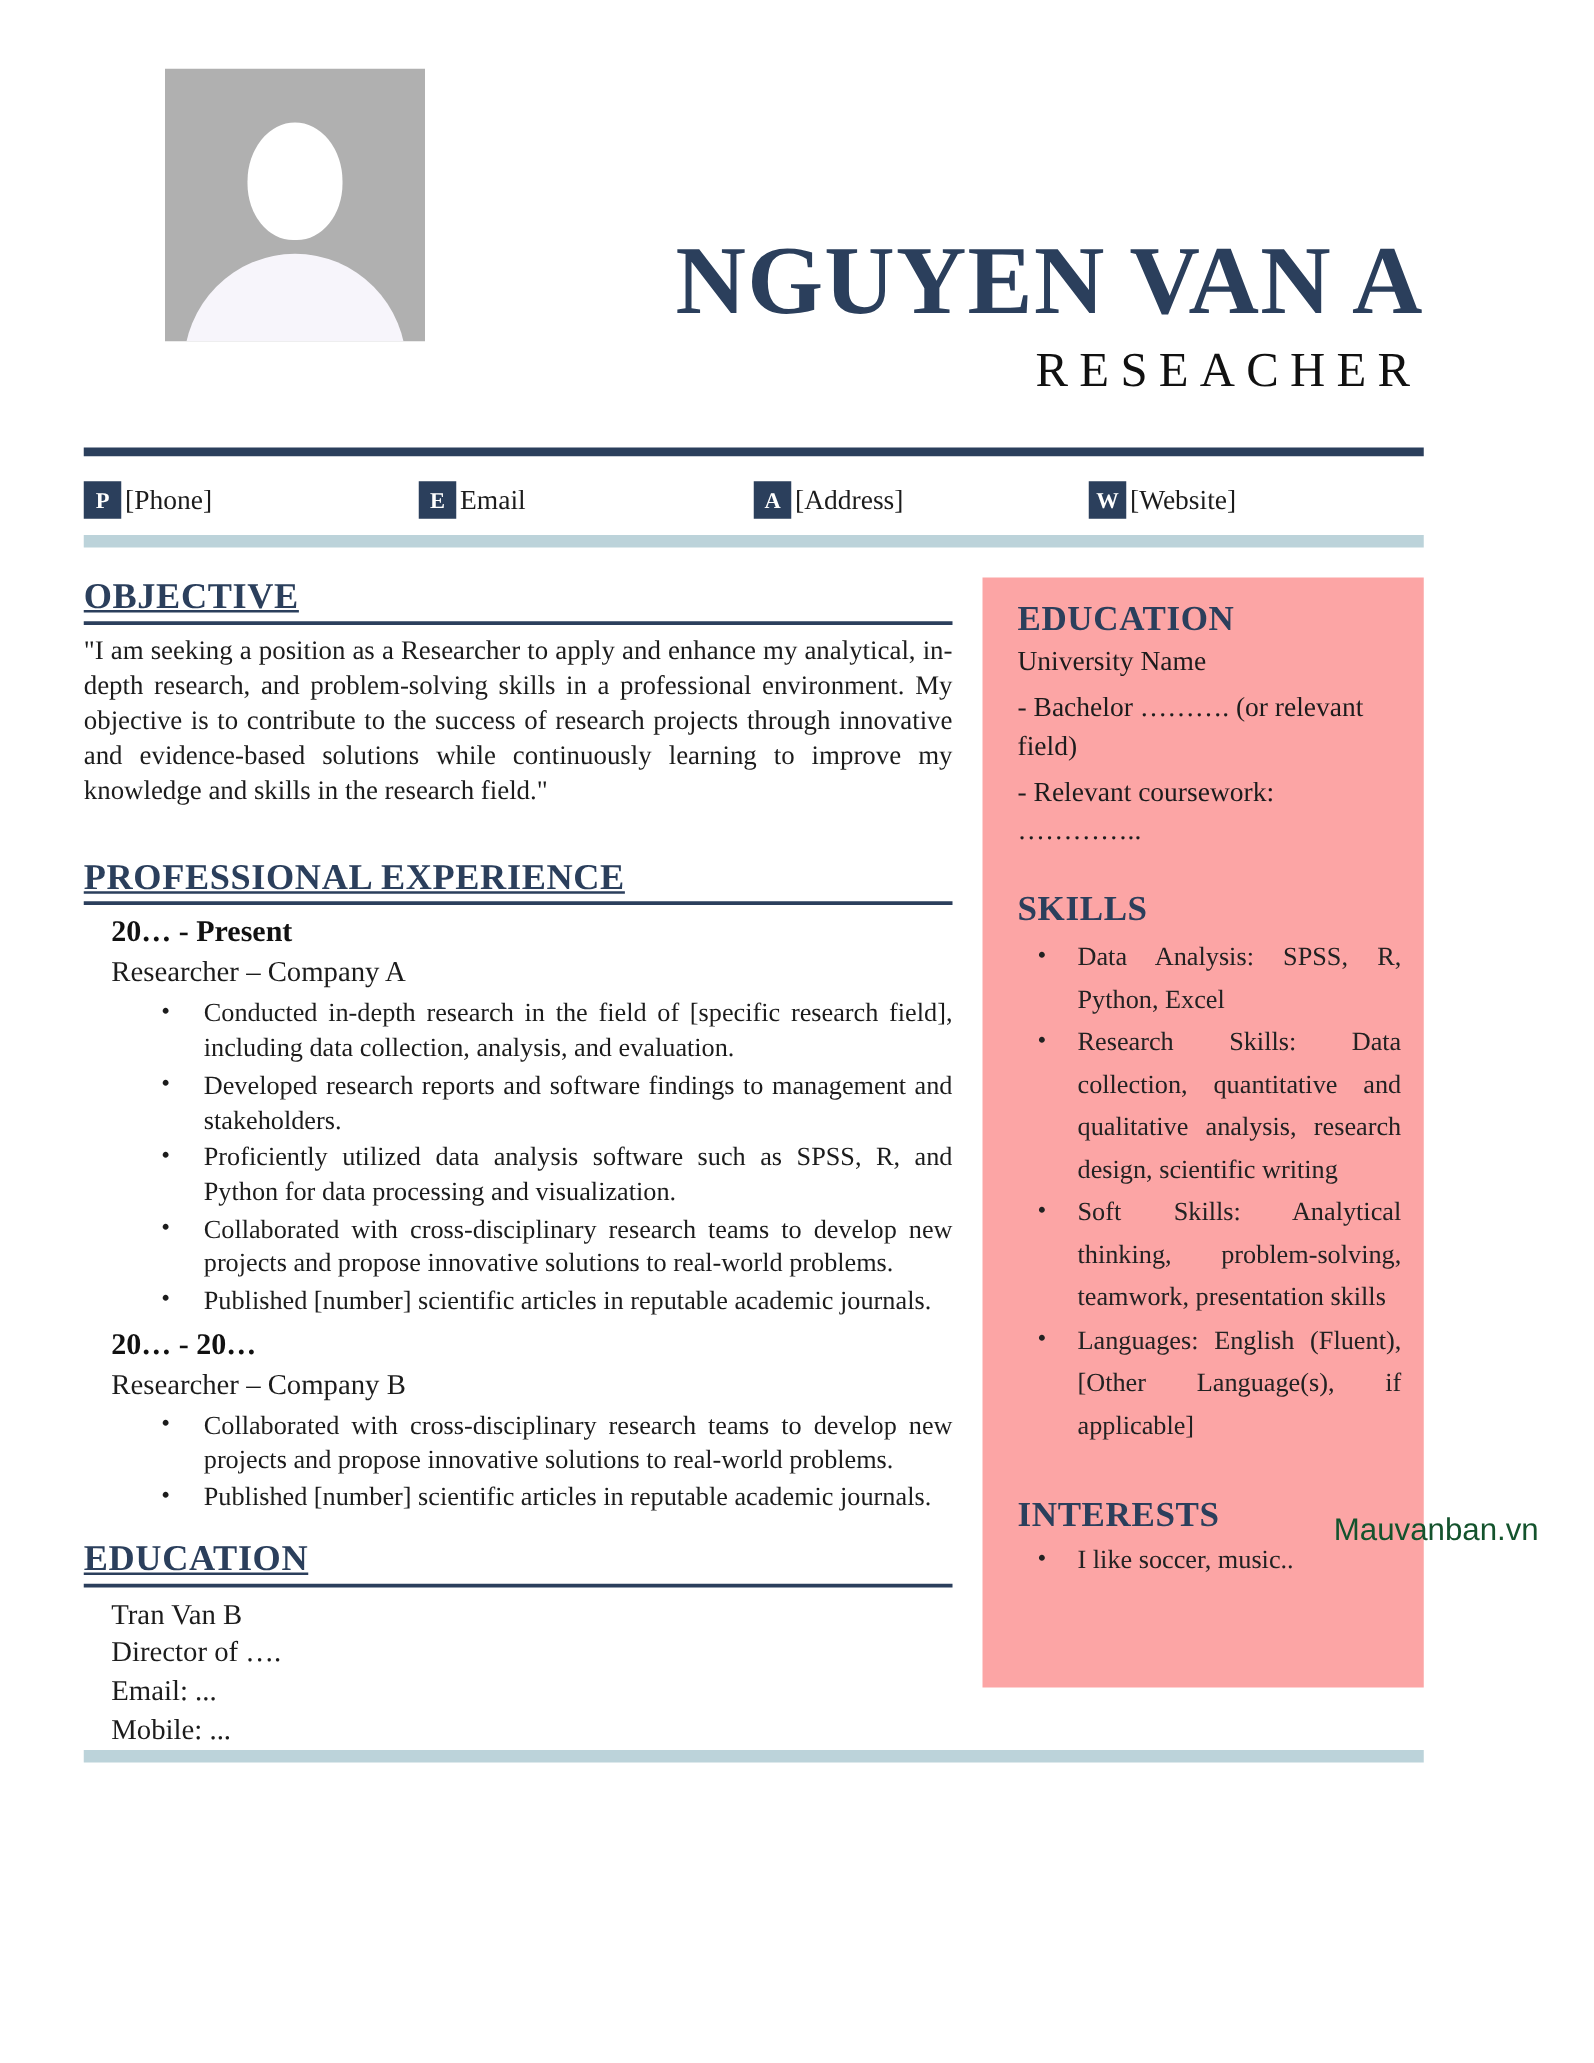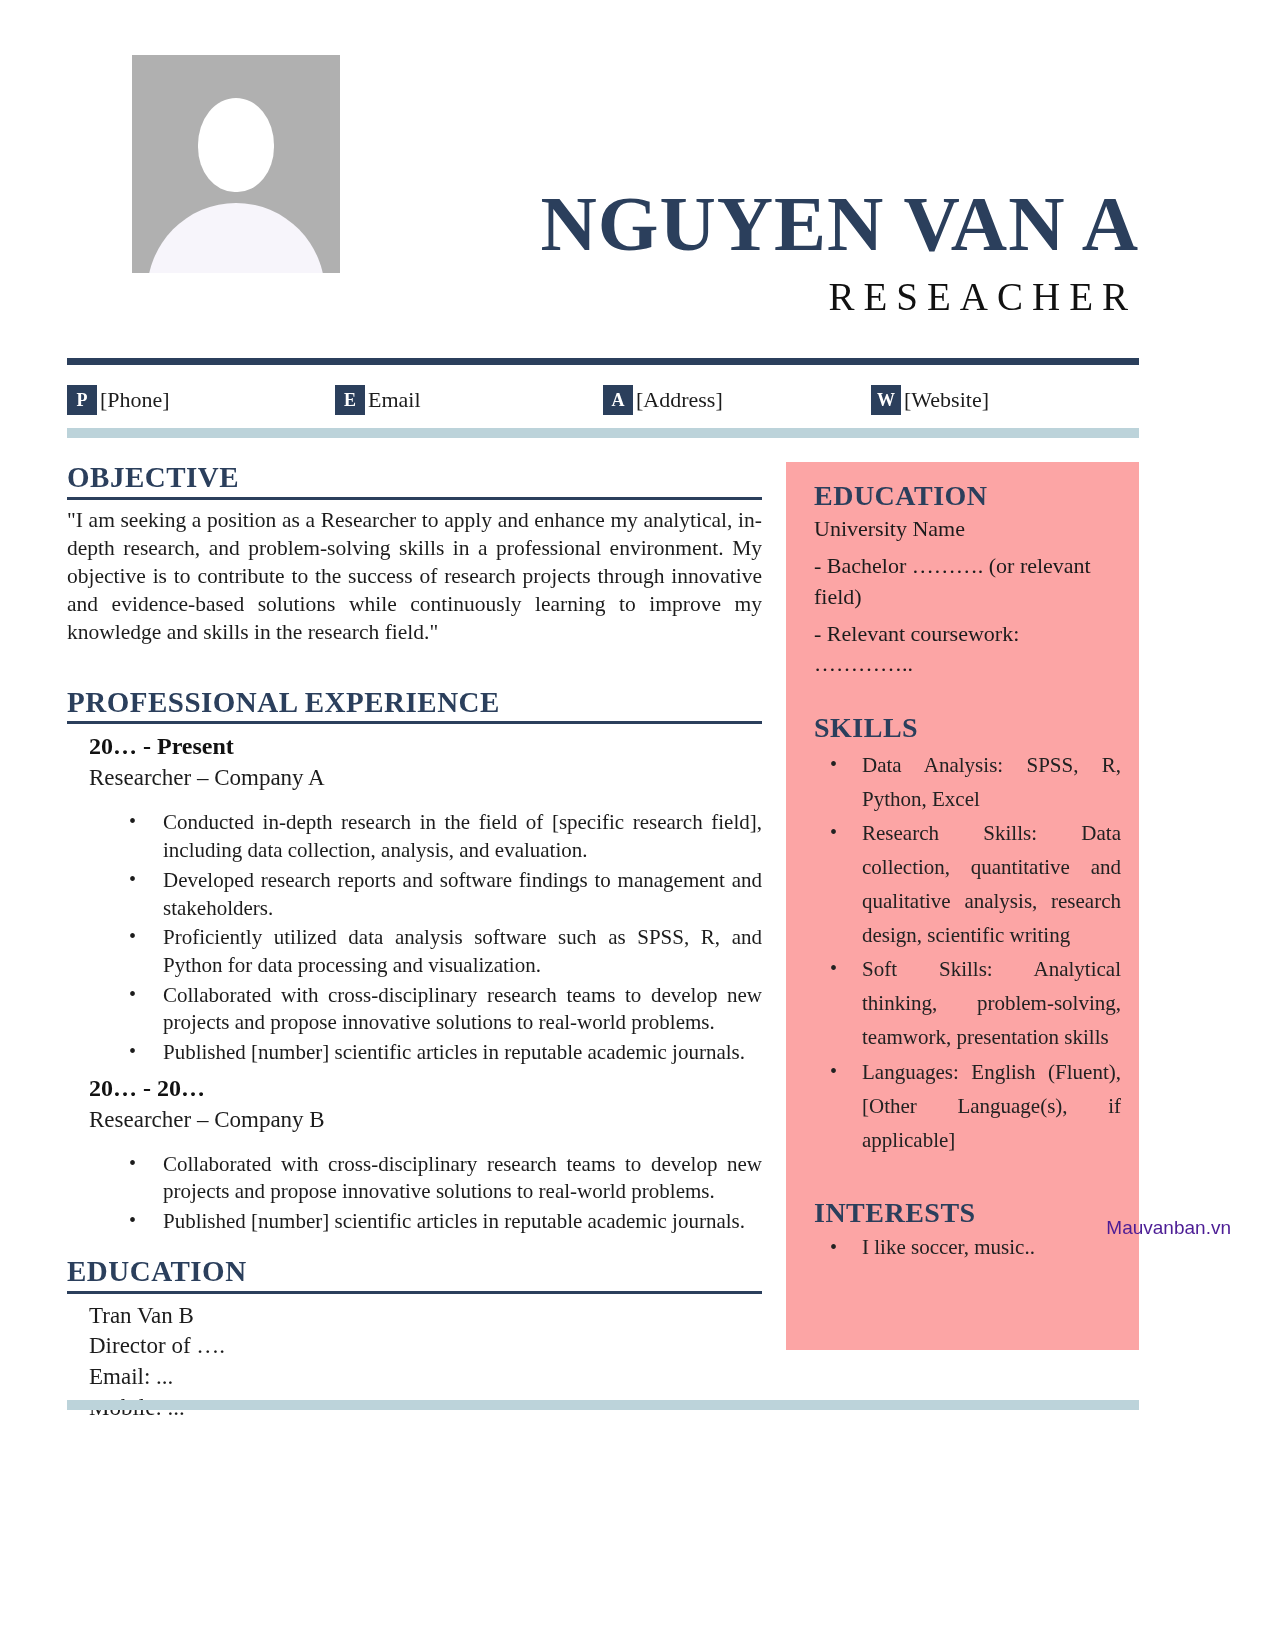--- a/index.html
+++ b/index.html
@@ -162,20 +162,21 @@
   }
 
   
   .sec-head {
     font-size: 29px;
     font-weight: bold;
     color: #2b3f5c;
     letter-spacing: 0.5px;
     line-height: 1.1;
     margin: 0;
+    text-decoration: underline;
   }
   .sec-rule {
     height: 3px;
     background: #2b3f5c;
     margin-top: 3px;
     margin-bottom: 7px;
   }
 
   .body-text {
     font-size: 21.5px;
@@ -194,21 +195,21 @@
   }
   .job-role {
     font-size: 23px;
     color: #1c1c1c;
     margin: 0 0 2px 22px;
     line-height: 1.3;
   }
 
   ul.bullets {
     list-style: none;
-    margin: 16px 0 0 0;
+    margin: 4px 0 0 0;
     padding: 0;
   }
   ul.bullets > li {
     position: relative;
     padding-left: 96px;
     font-size: 21px;
     line-height: 1.32;
     text-align: justify;
     margin-bottom: 2px;
     color: #1c1c1c;
@@ -273,22 +274,22 @@
     padding-left: 58px;
     line-height: 1.4;
     text-align: left;
   }
 
   
   .footer-mark {
     position: absolute;
     right: 44px;
     bottom: 36px;
-    font-size: 19px;
-    color: #4c1d95;
+    font-size: 25px;
+    color: #14532d;
     font-family: "Liberation Sans", sans-serif;
   }
 </style>
 </head>
 <body>
 
 <div class="page">
 
   <div class="header">
     <div class="avatar">

